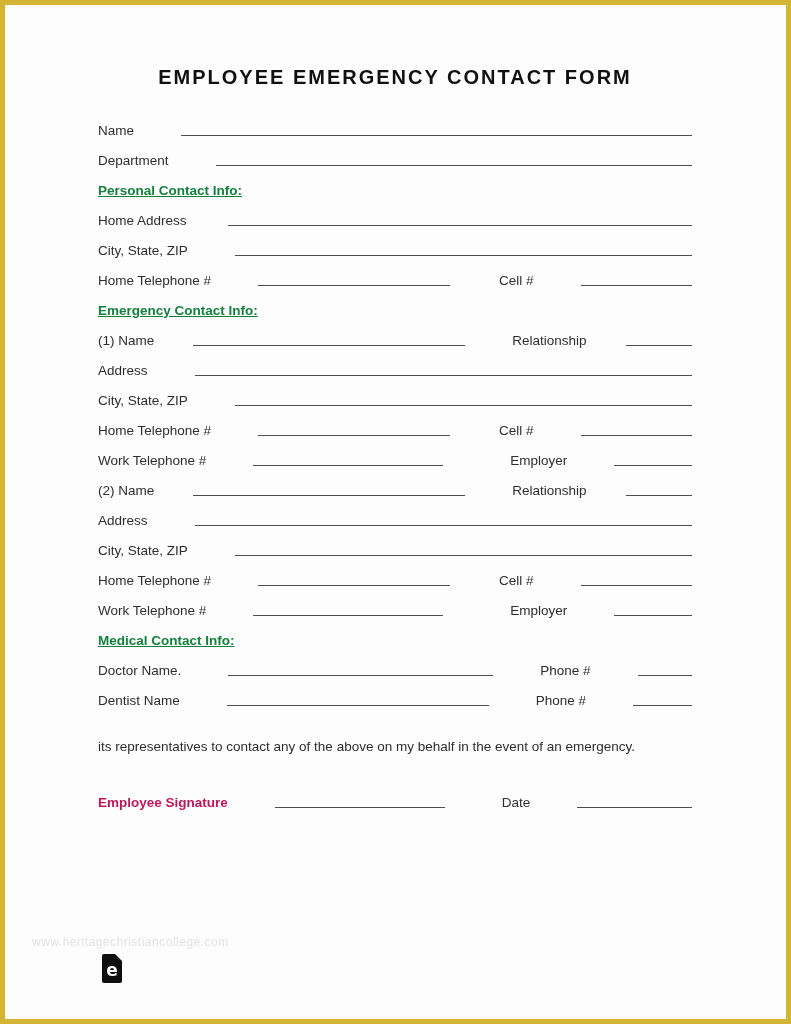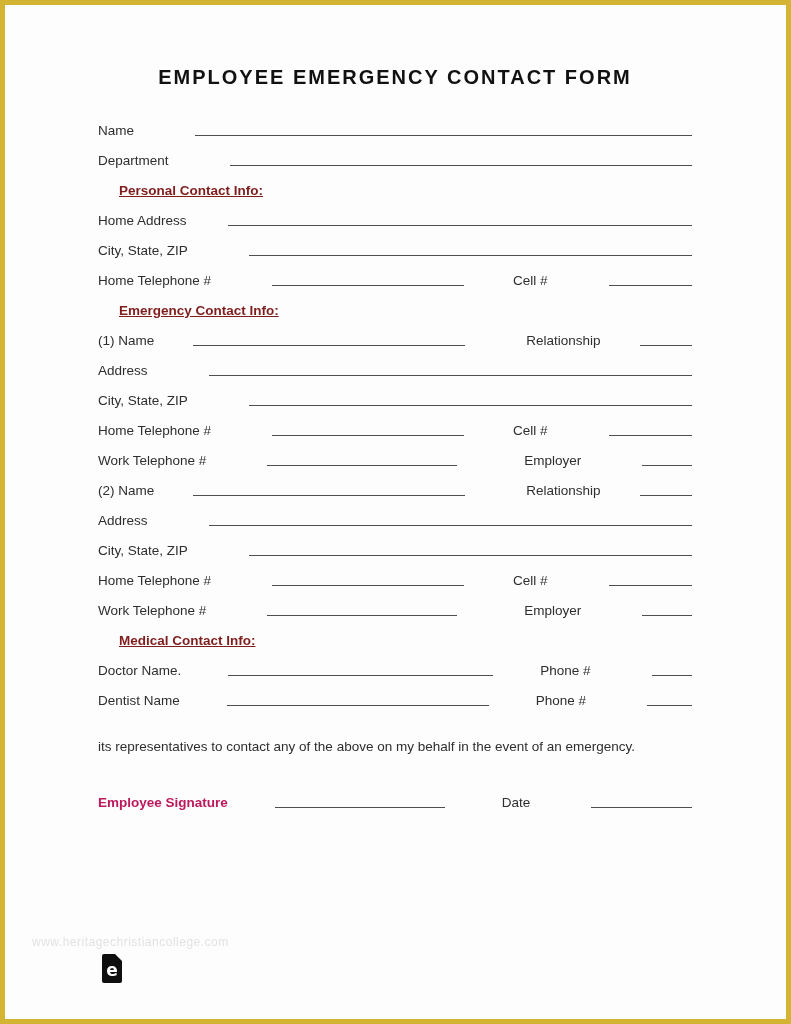--- a/index.html
+++ b/index.html
@@ -23,34 +23,33 @@
   }
   .row{
     display:flex;align-items:flex-end;
     height:14px;margin-bottom:16px;
     font-size:13.5px;line-height:14px;gap:39px;
   }
   .sec-h{
     height:14px;margin-bottom:16px;
     font-size:13.5px;line-height:14px;
     font-weight:700;text-decoration:underline;
-    color:#7f1d1d;
-    margin-left:21px;
+    color:#15803d;
   }
   .mt14{margin-top:14px;}
   .lbl{white-space:nowrap;}
   .b{font-weight:700;color:#be185d;}
   .fill{
     border-bottom:1px solid #4f4f4f;
     align-self:flex-end;margin-bottom:2px;height:0;
   }
   .flex{flex:1;}
   .w272{width:272px;} .w192{width:192px;} .w190{width:190px;}
   .w265{width:265px;} .w262{width:262px;} .w170{width:170px;}
-  .ml2{margin-left:2px;} .ml6{margin-left:22px;} .ml8{margin-left:8px;}
+  .ml2{margin-left:2px;} .ml6{margin-left:8px;} .ml8{margin-left:8px;}
   .ml10{margin-left:10px;} .ml18{margin-left:18px;} .ml28{margin-left:28px;}
   .auth{margin-top:32px;font-size:13.5px;line-height:14px;}
   .auth-line1{display:flex;align-items:flex-end;height:14px;}
   .auth-line2{margin-top:8px;height:14px;}
   .cb{
     width:11px;height:12px;
     border:1.5px solid #222;
     margin-right:15px;
     align-self:flex-end;margin-bottom:1px;
     flex:0 0 auto;

